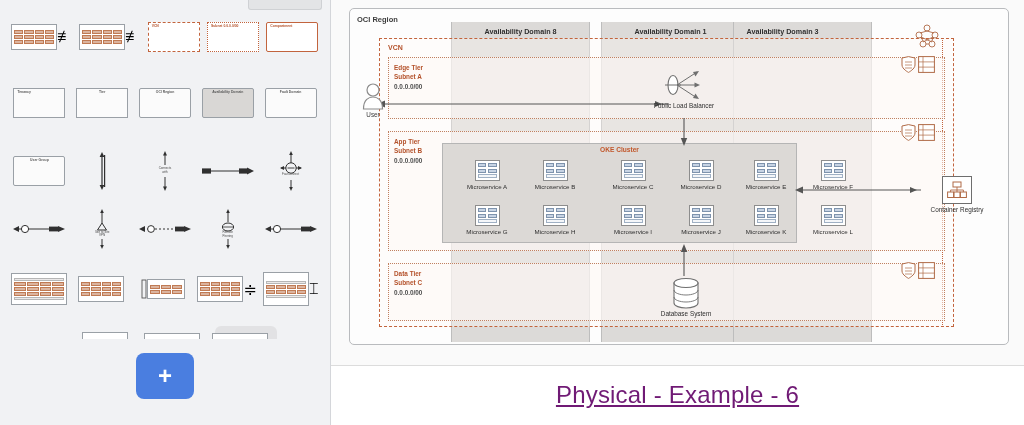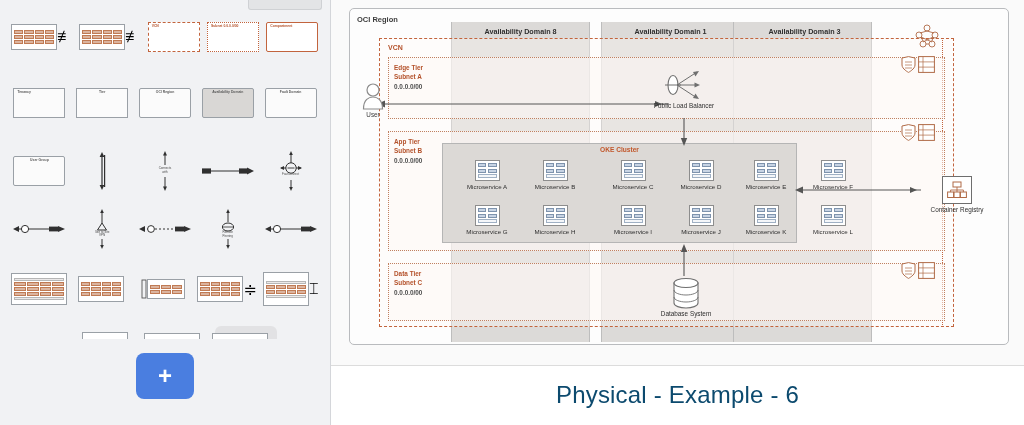--- a/index.html
+++ b/index.html
@@ -106,21 +106,21 @@
   #canvas-area {
     position:relative; width:693px; height:366px;
     background:#fafafa;
     border-bottom:1px solid #dcdcdc;
     overflow:hidden;
   }
   #caption-bar {
     height:58px; display:flex; align-items:center; justify-content:center;
     background:#fff;
   }
-  #caption-text { font-size:24px; color:#0c4a6e; letter-spacing:0.2px; }
+  #caption-text { font-size:24px; color:#701a75; letter-spacing:0.2px;text-decoration:underline; }
 
   
   #diagram { position:absolute; left:0; top:0; width:693px; height:366px; }
   .dg { position:absolute; }
 
   
   #oci-region {
     left:18px; top:8px; width:660px; height:337px;
     background:#fdfdfd;
     border:1px solid #b9bbbe;
@@ -139,21 +139,21 @@
   }
   #ad1 { left:120px; }
   #ad2 { left:270px; }
   #ad3 { left:402px; }
   .ad-label {
     top:27px; width:139px; text-align:center;
     font-size:7.2px; font-weight:bold; color:#2f2f2f;
   }
   #ad1-lbl { left:120px; }
   #ad2-lbl { left:270px; }
-  #ad3-lbl { left:404px; }
+  #ad3-lbl { left:382px; }
 
   
   #vcn {
     left:48px; top:38px; width:575px; height:289px;
     border:1.4px dashed #c2643d;
     background:rgba(255,250,247,0.35);
   }
   #vcn-label { left:57px; top:44px; font-size:7px; font-weight:bold; color:#b4512a; }
 
   

